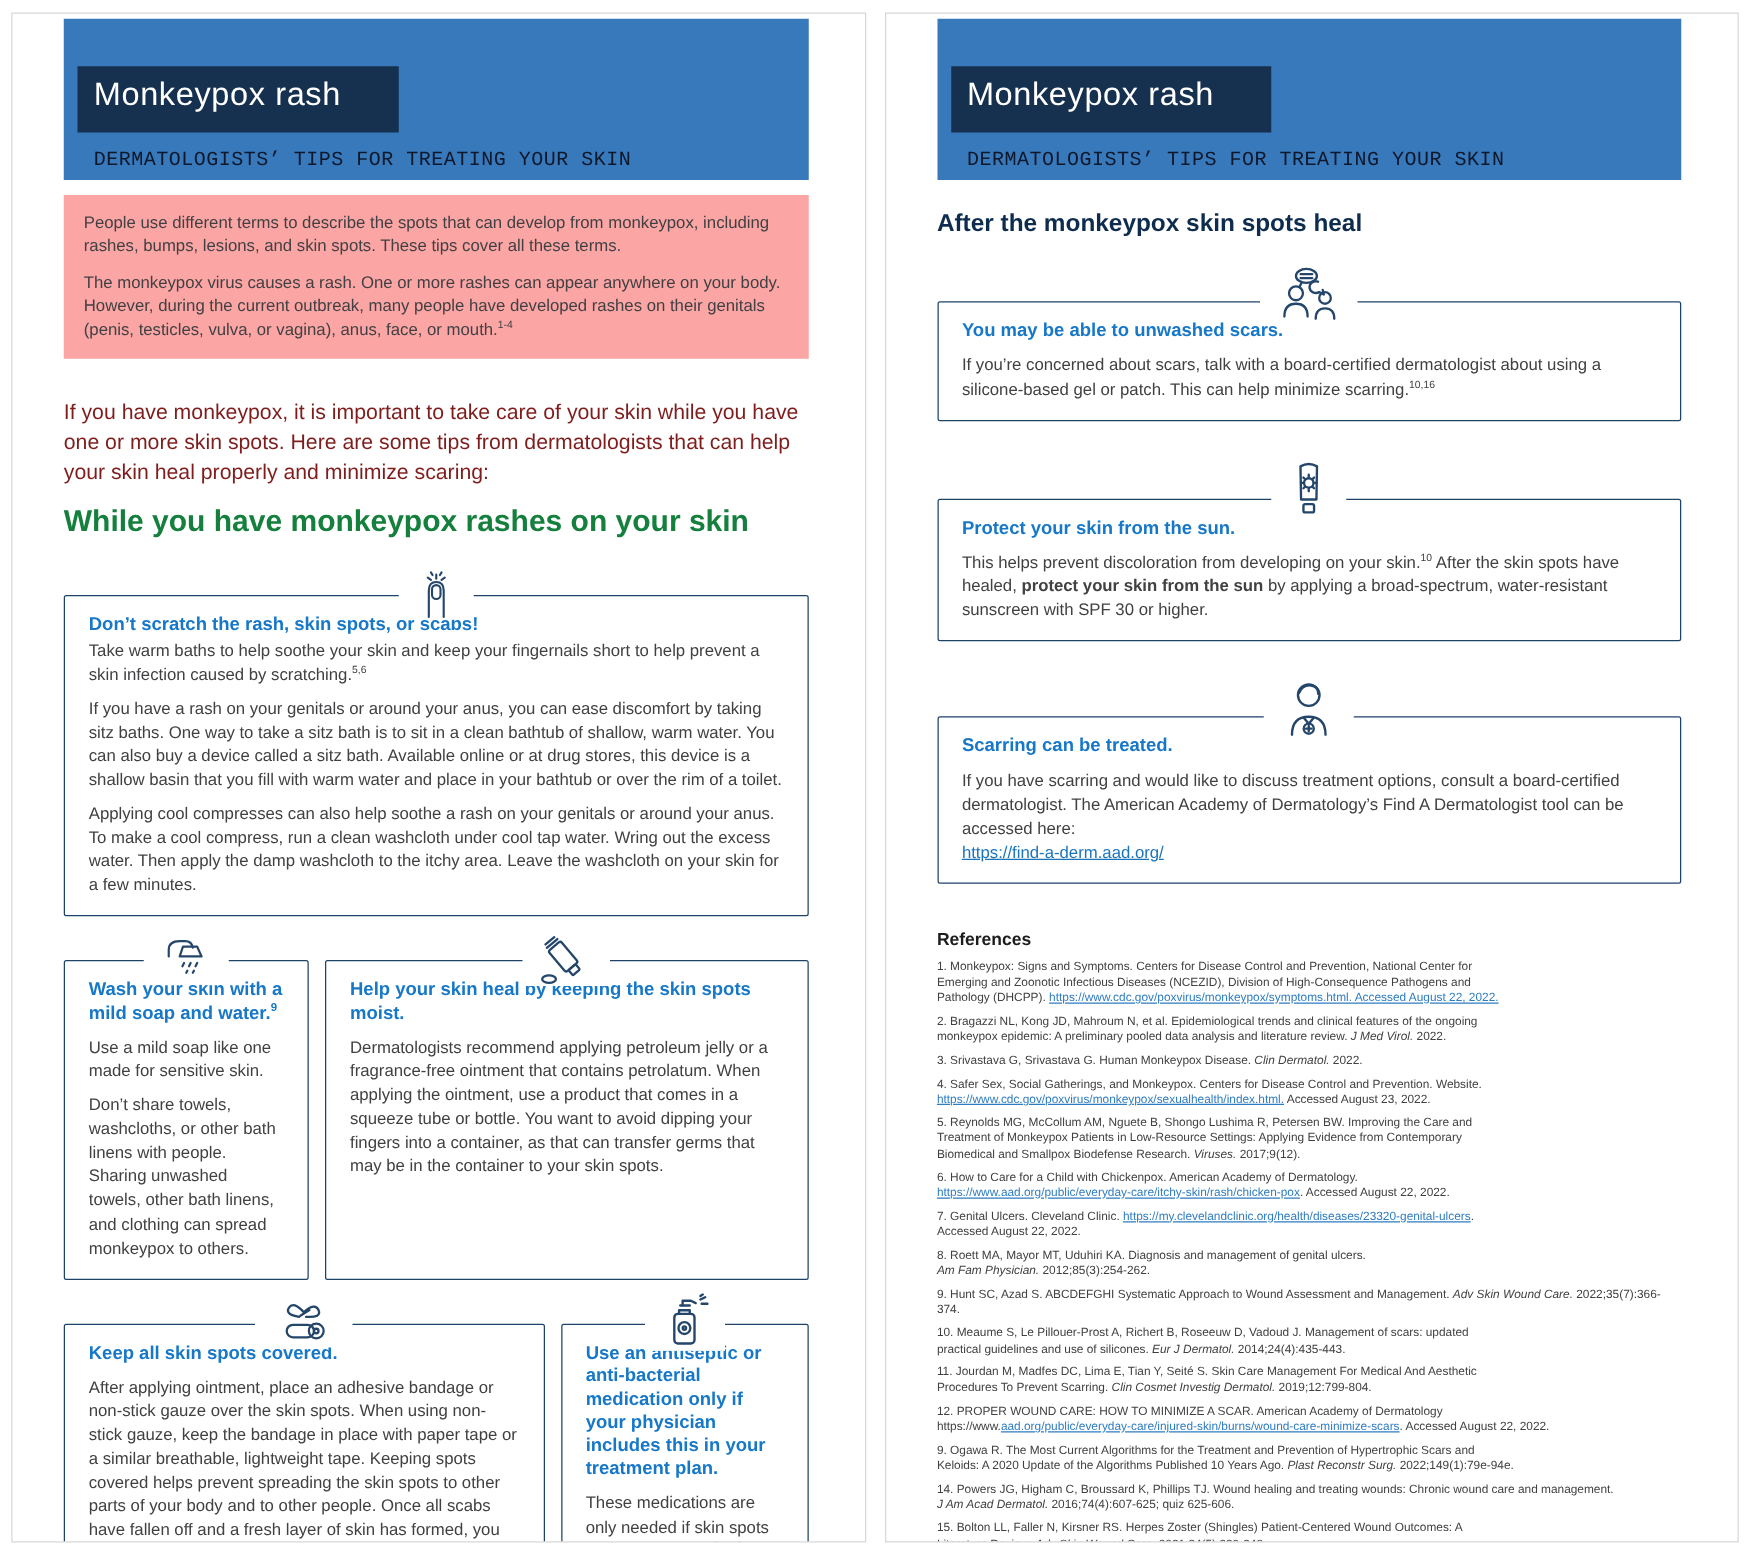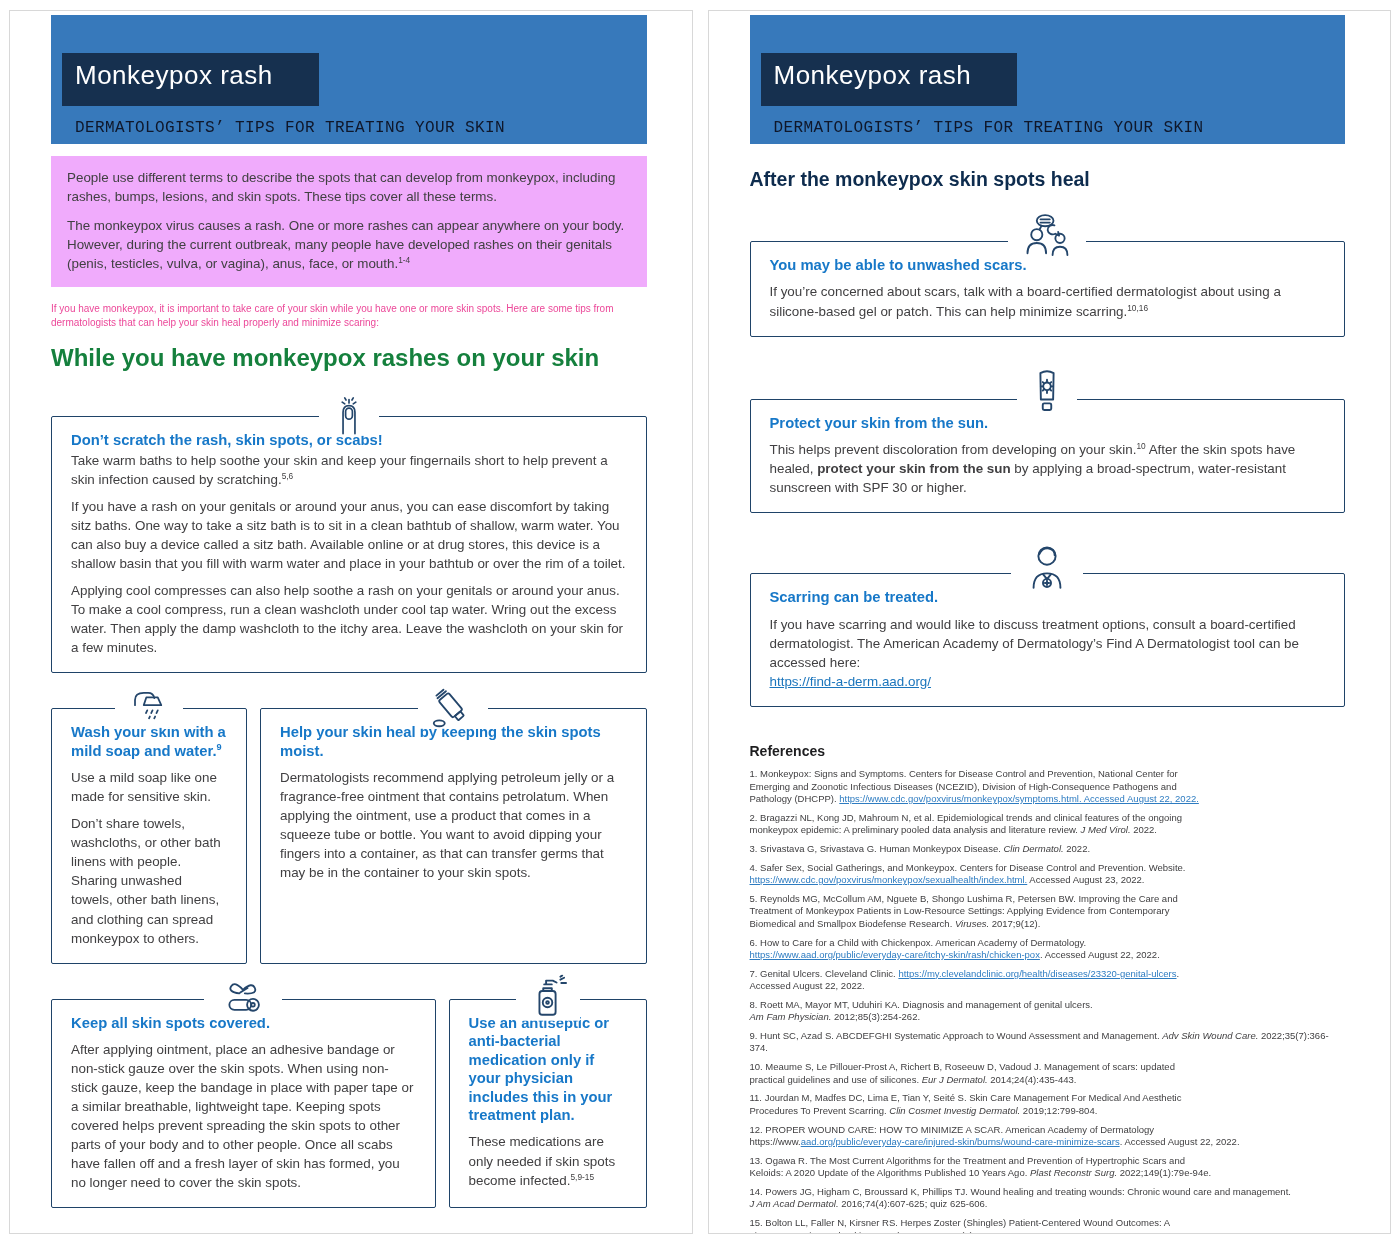--- a/index.html
+++ b/index.html
@@ -10,23 +10,23 @@
 
   
   .banner{background:#3779bb;height:129px;flex:none;}
   .tag{display:inline-block;background:#16304f;color:#fff;font-size:26px;font-weight:400;
        padding:7px 46px 15px 13px;margin:38px 0 0 11px;letter-spacing:0.5px;}
   .banner-title{color:#0f172a;font-size:16px;font-weight:400;margin:13px 0 0 24px;letter-spacing:0.4px;font-family:Liberation Mono, monospace;}
 
   p{margin:0;}
   sup{font-size:62%;vertical-align:super;line-height:0;}
 
-  .graybox{background:#f0abfc;margin-top:12px;padding:12px 16px 14px;font-size:13.4px;line-height:1.42;color:#414042;}
+  .graybox{background:#fca5a5;margin-top:12px;padding:12px 16px 14px;font-size:13.4px;line-height:1.42;color:#414042;}
   .graybox p + p{margin-top:10px;}
-  .lead{margin-top:15px;font-size:10px;line-height:1.42;color:#ec4899;}
+  .lead{margin-top:31px;font-size:17px;line-height:1.42;color:#7f1d1d;}
   .section{margin:13px 0 0;font-size:24px;color:#15803d;font-weight:700;}
 
   .tipbox{position:relative;border:1.6px solid #1f4368;border-radius:2px;box-sizing:border-box;
           padding:14px 19px 15px;font-size:13.4px;line-height:1.42;color:#414042;}
   .tipbox p{margin-top:8px;}
   .tip-h{margin:0;font-size:14.8px;color:#1778c8;font-weight:700;line-height:1.25;}
   .icon-tab{position:absolute;top:0;left:50%;transform:translate(-50%,-55%);background:#fff;
             padding:0 13px;line-height:0;}
   .icon-tab.hi{transform:translate(-50%,-66%);}
   .icon{stroke:#24466b;fill:none;stroke-width:2;stroke-linecap:round;stroke-linejoin:round;display:block;}
@@ -216,21 +216,21 @@
 Accessed August 22, 2022.</span></li>
         <li><span>8. Roett MA, Mayor MT, Uduhiri KA. Diagnosis and management of genital ulcers.
 </span><span class="seg-i">Am Fam Physician.</span><span> 2012;85(3):254-262.</span></li>
         <li><span>9. Hunt SC, Azad S. ABCDEFGHI Systematic Approach to Wound Assessment and Management. </span><span class="seg-i">Adv Skin Wound Care.</span><span> 2022;35(7):366-374.</span></li>
         <li><span>10. Meaume S, Le Pillouer-Prost A, Richert B, Roseeuw D, Vadoud J. Management of scars: updated
 practical guidelines and use of silicones. </span><span class="seg-i">Eur J Dermatol.</span><span> 2014;24(4):435-443.</span></li>
         <li><span>11. Jourdan M, Madfes DC, Lima E, Tian Y, Seité S. Skin Care Management For Medical And Aesthetic
 Procedures To Prevent Scarring. </span><span class="seg-i">Clin Cosmet Investig Dermatol.</span><span> 2019;12:799-804.</span></li>
         <li><span>12. PROPER WOUND CARE: HOW TO MINIMIZE A SCAR. American Academy of Dermatology
 https://www.</span><a href="#" class="seg-link">aad.org/public/everyday-care/injured-skin/burns/wound-care-minimize-scars</a><span>. Accessed August 22, 2022.</span></li>
-        <li><span>13. Ogawa R. The Most Current Algorithms for the Treatment and Prevention of Hypertrophic Scars and
+        <li><span>9. Ogawa R. The Most Current Algorithms for the Treatment and Prevention of Hypertrophic Scars and
 Keloids: A 2020 Update of the Algorithms Published 10 Years Ago. </span><span class="seg-i">Plast Reconstr Surg.</span><span> 2022;149(1):79e-94e.</span></li>
         <li><span>14. Powers JG, Higham C, Broussard K, Phillips TJ. Wound healing and treating wounds: Chronic wound care and management.
 </span><span class="seg-i">J Am Acad Dermatol.</span><span> 2016;74(4):607-625; quiz 625-606.</span></li>
         <li><span>15. Bolton LL, Faller N, Kirsner RS. Herpes Zoster (Shingles) Patient-Centered Wound Outcomes: A
 Literature Review. </span><span class="seg-i">Adv Skin Wound Care.</span><span> 2021;34(5):239-248.</span></li>
         <li><span>16. Gold MH, McGuire M, Mustoe TA, et al. Updated international clinical recommendations on scar
 management: part 2--algorithms for scar prevention and treatment. </span></li>
       </ol>
 
   </section>

